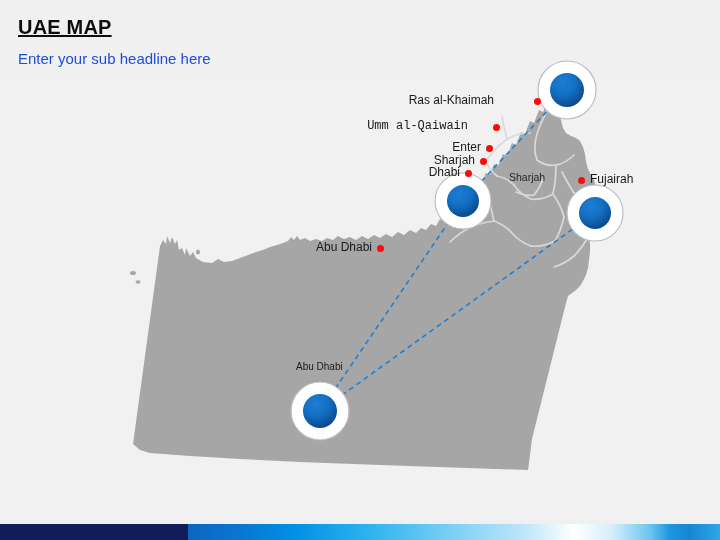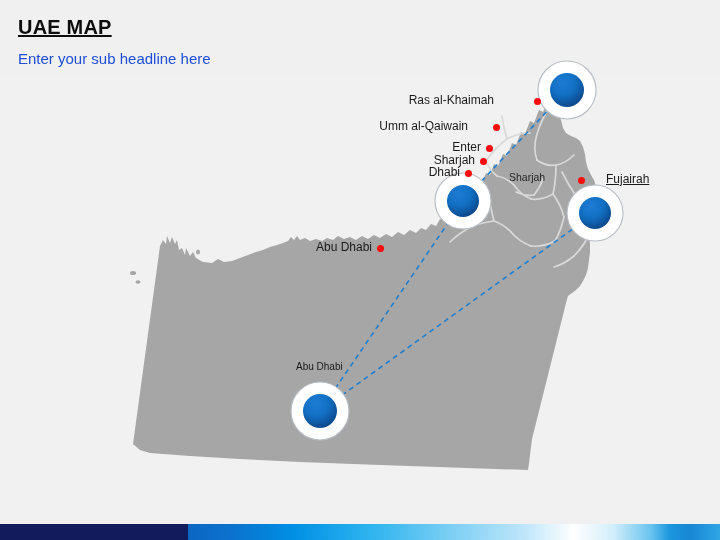--- a/index.html
+++ b/index.html
@@ -269,33 +269,33 @@
           <circle cx="320" cy="411" r="17" fill="url(#pinGrad)"></circle>
         </g>
       </g>
     </svg>
 
     <div class="map-label region" style="left:509px; top:96px;">Sharjah</div>
 
     <div class="map-label" style="left:494px; top:19px; transform:translateX(-100%);">Ras al-Khaimah</div>
     <div class="city-dot" style="left:534px; top:22px;"></div>
 
-    <div class="map-label" style="left:468px; top:45px; transform:translateX(-100%);">Umm al-Qaiwain</div>
+    <div class="map-label" style="left:468px; top:45px; transform:translateX(-100%);font-family:Liberation Mono, monospace;">Umm al-Qaiwain</div>
     <div class="city-dot" style="left:493px; top:48px;"></div>
 
     <div class="map-label" style="left:481px; top:66px; transform:translateX(-100%);">Enter</div>
     <div class="city-dot" style="left:486px; top:69px;"></div>
 
     <div class="map-label" style="left:475px; top:79px; transform:translateX(-100%);">Sharjah</div>
     <div class="city-dot" style="left:480px; top:82px;"></div>
 
     <div class="map-label" style="left:460px; top:91px; transform:translateX(-100%);">Dhabi</div>
     <div class="city-dot" style="left:465px; top:94px;"></div>
 
-    <div class="map-label" style="left:606px; top:98px;text-decoration:underline;">Fujairah</div>
+    <div class="map-label" style="left:590px; top:98px;">Fujairah</div>
     <div class="city-dot" style="left:578px; top:101px;"></div>
 
     <div class="map-label" style="left:372px; top:166px; transform:translateX(-100%);">Abu Dhabi</div>
     <div class="city-dot" style="left:377px; top:169px;"></div>
 
     <div class="map-label pin-label" style="left:296px; top:285px;">Abu Dhabi</div>
   </div>
 
   <div id="bottom-bar">
     <div class="bar-seg" id="bar-navy"></div>

